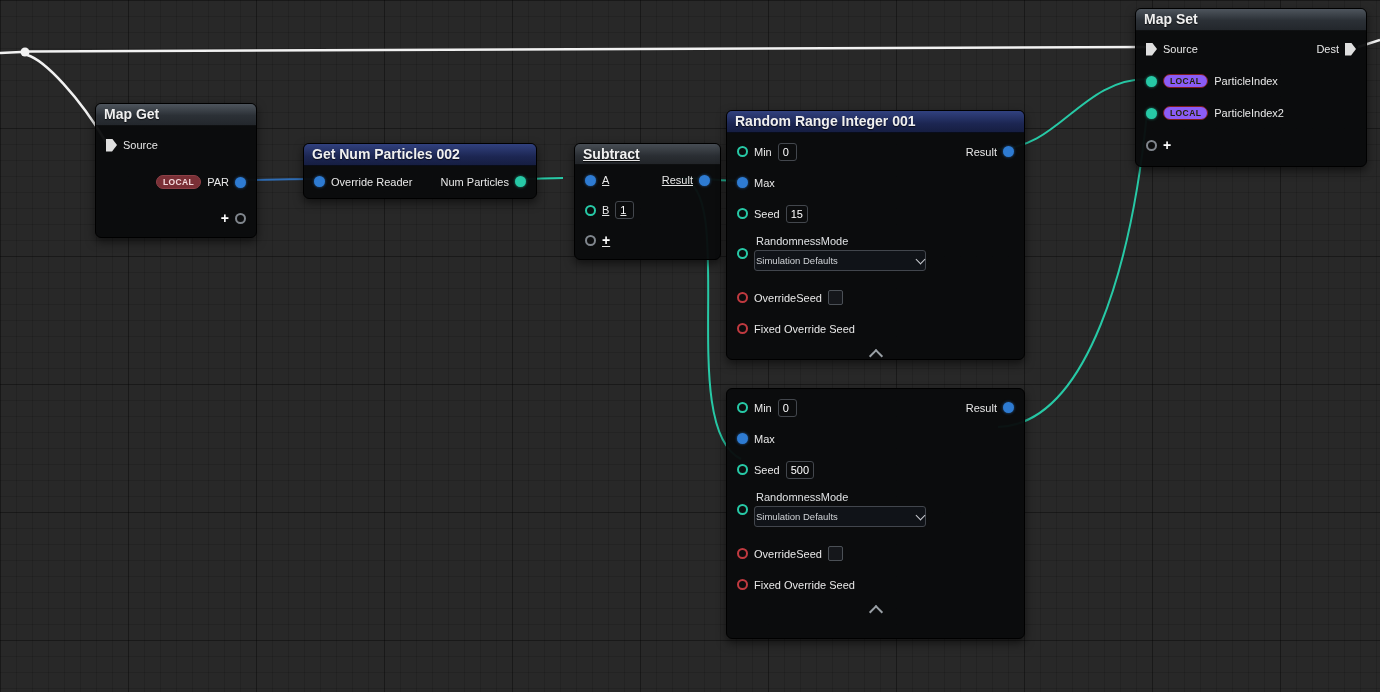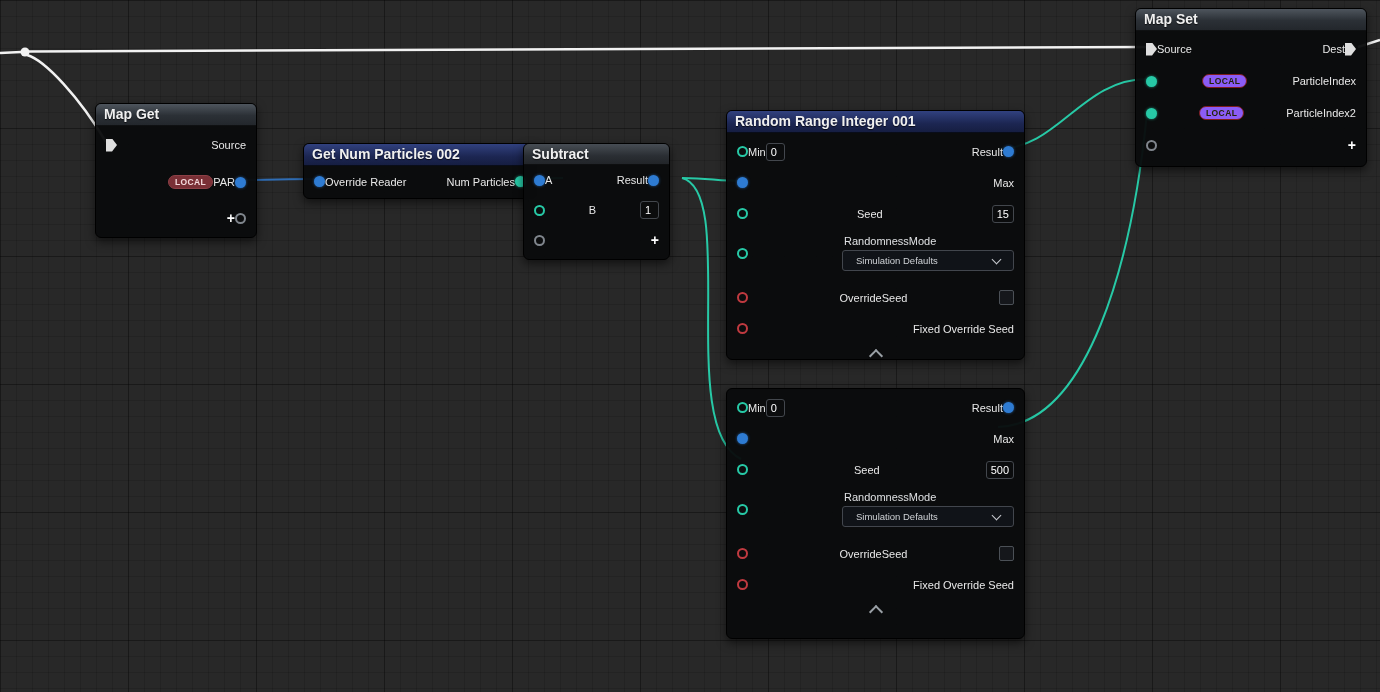--- a/index.html
+++ b/index.html
@@ -26,21 +26,21 @@
     height:21px;line-height:21px;padding:0 8px;
     font-weight:bold;font-size:14px;color:#f0f0f0;
     border-radius:5px 5px 0 0;
     border-bottom:1px solid rgba(0,0,0,0.8);
     text-shadow:0 1px 1px rgba(0,0,0,0.7);
     white-space:nowrap;overflow:hidden;
   }
   .hdr-gray{background:linear-gradient(180deg,#4e555d 0%,#2b3036 55%,#23272c 100%);}
   .hdr-blue{background:linear-gradient(180deg,#31417f 0%,#1c2652 60%,#161e42 100%);}
   .hdr-sub{background:linear-gradient(180deg,#474d54 0%,#2a2e33 60%,#222529 100%);}
-  .row{display:flex;align-items:center;gap:0;padding:0 10px;height:26px;justify-content:space-between;}
+  .row{display:flex;align-items:center;gap:6px;padding:0 10px;height:26px;}
   .row30{height:31px;}
   .spacer{flex:1 1 auto;}
   .lbl{color:#e8e8e8;white-space:nowrap;}
   .bold{font-weight:normal;}
   .pin{width:11px;height:11px;border-radius:50%;flex:0 0 auto;box-sizing:border-box;}
   .filled-blue{background:#2e7bd2;box-shadow:0 0 3px rgba(46,123,210,0.7);}
   .filled-teal{background:#27c9a6;box-shadow:0 0 3px rgba(39,201,166,0.7);}
   .hollow-teal{border:2px solid #27c9a6;background:transparent;}
   .hollow-red{border:2px solid #c03a40;background:transparent;}
   .hollow-gray{border:2px solid #80868d;background:transparent;}
@@ -56,21 +56,21 @@
   .badge{font-size:8.5px;font-weight:bold;padding:1px 6px;border-radius:8px;letter-spacing:0.4px;white-space:nowrap;}
   .badge-input{background:#7a3036;color:#f4dadc;border:1px solid #8d4046;}
   .badge-local{background:#8b5cf6;color:#232309;border:1px solid #7f1d1d;}
   .rm-block{align-items:center;height:48px;}
   .rm-col{display:flex;flex-direction:column;gap:3px;}
   .rm-label{color:#dfe1e3;font-size:11px;padding-left:2px;}
   .dropdown{
     display:flex;align-items:center;justify-content:space-between;
     width:172px;height:21px;box-sizing:border-box;
     background:#101318;border:1px solid #42464d;border-radius:3px;
-    padding:0 13px;color:#cfd2d6;font-size:9.5px;white-space:nowrap;
+    padding:0 1px;color:#cfd2d6;font-size:9.5px;white-space:nowrap;
   }
   .chev-down{width:6px;height:6px;border-right:1.5px solid #c8cbd0;border-bottom:1.5px solid #c8cbd0;
     transform:rotate(45deg);margin-top:-3px;flex:0 0 auto;}
   .collapse-row{display:flex;justify-content:center;align-items:center;height:20px;}
   .chev-up{width:8px;height:8px;border-left:2px solid #9aa0a6;border-top:2px solid #9aa0a6;transform:rotate(45deg);margin-top:4px;}
 </style>
 </head>
 <body>
 
 <svg id="wires" width="1380" height="692" viewBox="0 0 1380 692">
@@ -114,21 +114,21 @@
   </div>
   <div class="row row30">
     <span class="pin filled-blue"></span>
     <span class="lbl">Override Reader</span>
     <span class="spacer"></span>
     <span class="lbl">Num Particles</span>
     <span class="pin filled-teal"></span>
   </div>
 </div>
 
-<div class="node" style="left:523px;top:143px;width:145px;height:115px;">
+<div class="node" style="left:574px;top:143px;width:145px;height:115px;text-decoration:underline;">
   <div class="hdr hdr-sub" style="height:20px;line-height:20px;">
     <span>Subtract</span>
   </div>
   <div class="row" style="height:30px;">
     <span class="pin filled-blue"></span>
     <span class="lbl">A</span>
     <span class="spacer"></span>
     <span class="lbl">Result</span>
     <span class="pin filled-blue"></span>
   </div>

